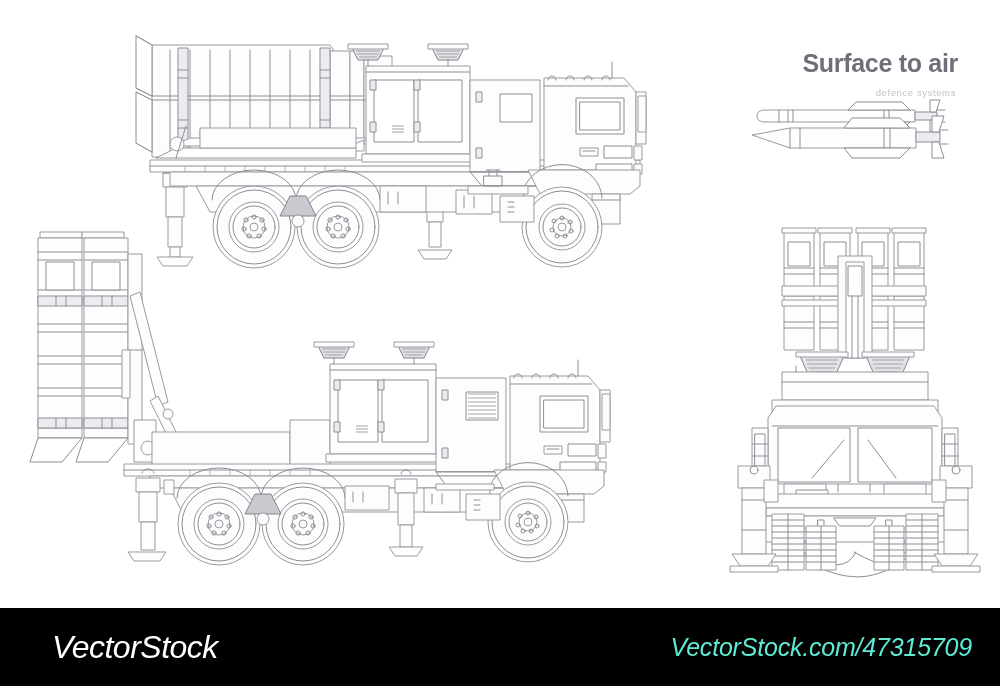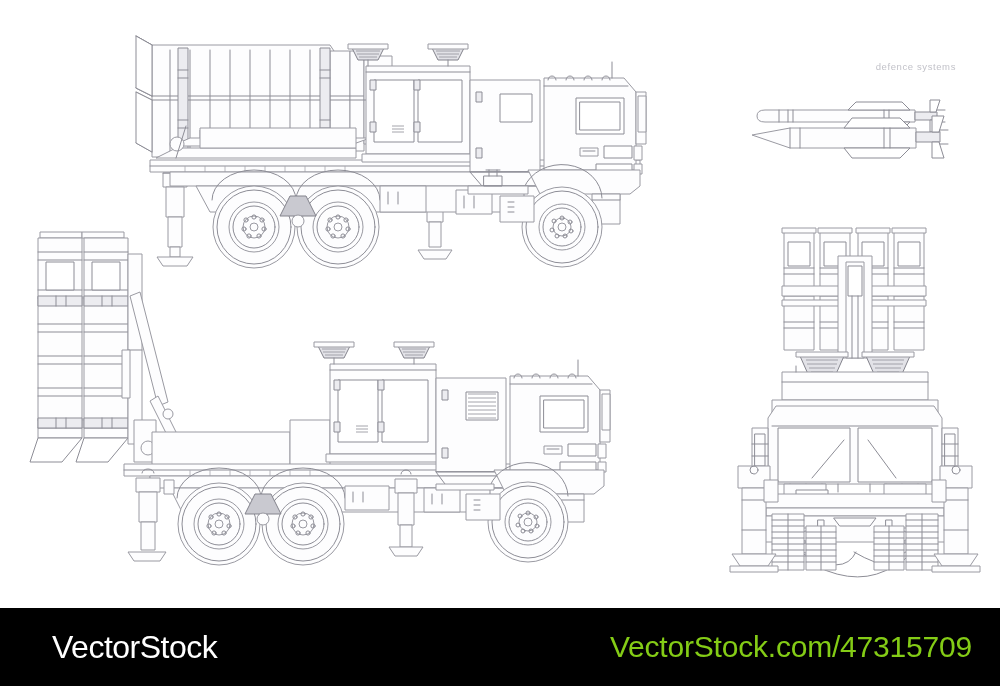--- a/index.html
+++ b/index.html
@@ -28,29 +28,29 @@
   #titleblock .t1{
     font-size:25px;font-weight:bold;color:#6f6f78;letter-spacing:-0.3px;
     line-height:1.05;margin:0;white-space:nowrap;
   }
   #titleblock .t2{
     font-size:9.5px;color:#c2c2c9;letter-spacing:.6px;margin:11px 2px 0 0;white-space:nowrap;
   }
 
   
   #wmbar{
-    position:absolute;left:0;top:608px;width:1000px;height:78px;background:#000000;
+    position:absolute;left:0;top:608px;width:1000px;height:78px;background:#000000;font-style:italic;
   }
   #wmbar .wm-left{
     position:absolute;left:52px;top:50%;transform:translateY(-50%);
     color:#ffffff;font-size:32px;letter-spacing:-0.5px;font-family:"Liberation Sans","DejaVu Sans",sans-serif;
   }
   #wmbar .wm-right{
     position:absolute;right:28px;top:50%;transform:translateY(-50%);
-    color:#84cc16;font-size:30px;letter-spacing:-0.2px;font-family:"Liberation Sans","DejaVu Sans",sans-serif;
+    color:#5eead4;font-size:25px;letter-spacing:-0.2px;font-family:"Liberation Sans","DejaVu Sans",sans-serif;
   }
 </style>
 </head>
 <body>
 
 <div id="stage">
 
   <div id="artboard">
 
     <svg class="art" viewBox="0 0 1000 608" xmlns="http://www.w3.org/2000/svg">
@@ -666,20 +666,21 @@
           <path class="sh" d="M916 132 h24 v10 h-24 z"></path>
           <path class="ln2" d="M932 116 h12 l-5 16 h-7 z"></path>
           <path class="ln2" d="M932 158 h12 l-5 -16 h-7 z"></path>
           <path class="ln" d="M940 130 h8 M940 144 h8"></path>
         </g>
       </g>
 
     </svg>
 
     <div id="titleblock">
+      <p class="t1">Surface to air</p>
       <p class="t2">defence systems</p>
     </div>
 
   </div>
 
   <div id="wmbar">
     <span class="wm-left">VectorStock</span>
     <span class="wm-right">VectorStock.com/47315709</span>
   </div>
 

